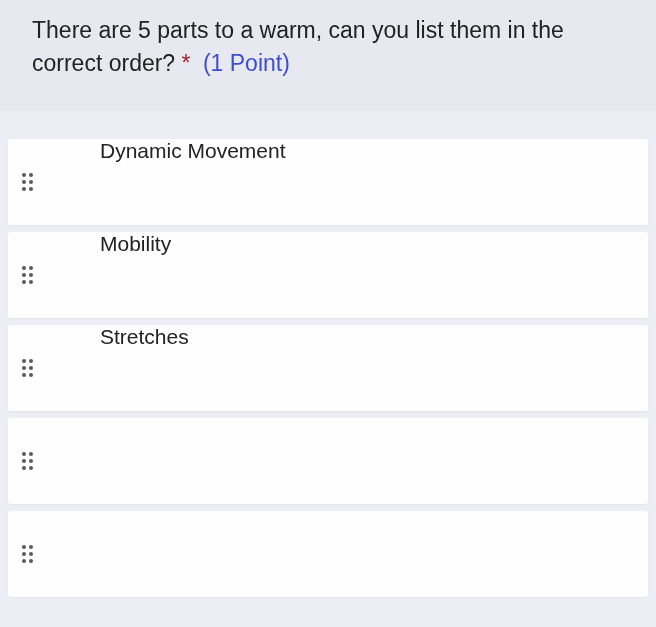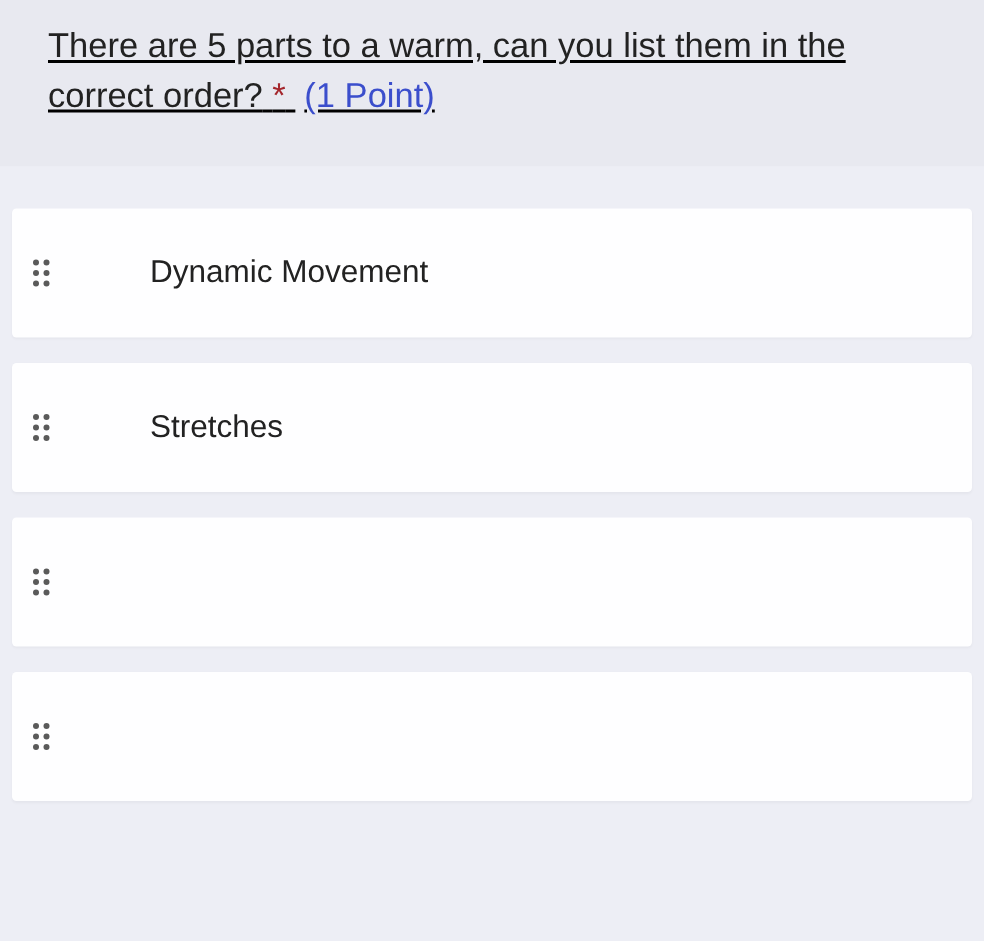--- a/index.html
+++ b/index.html
@@ -6,21 +6,20 @@
     body {
       width: 656px;
       height: 627px;
       font-family: 'Segoe UI', Arial, sans-serif;
       background: #edeef5;
       overflow: hidden;
     }
     .question-header {
       background: #e8e9f0;
       padding: 14px 32px 30px 32px;
-      text-decoration: underline;
     }
     .question-text {
       font-size: 23px;
       color: #222;
       line-height: 1.45;
       font-weight: 400;
     }
     .required-asterisk {
       color: #a4262c;
       font-size: 23px;
@@ -31,24 +30,23 @@
       margin-left: 6px;
     }
     .answers-area {
       padding: 28px 8px 10px 8px;
       background: linear-gradient(135deg, #edeef5 0%, #f0e8f4 30%, #e6f2f5 60%, #f5f0e8 100%);
       background: #edeef5;
     }
     .rank-item {
       background: #fefeff;
       border-radius: 3px;
-      margin-bottom: 17px;
+      margin-bottom: 7px;
       height: 86px;
       display: flex;
-      align-items: center;
       box-shadow: 0 1px 2px rgba(0,0,0,0.04);
       cursor: move;
     }
     .drag-handle {
       width: 64px;
       display: flex;
       align-items: center;
       justify-content: flex-start;
       padding-left: 14px;
     }
@@ -91,20 +89,33 @@
           <span></span>
           <span></span>
           <span></span>
           <span></span>
           <span></span>
         </div>
     </div>
     <div class="rank-label">Dynamic Movement</div>
   </div>
 
+  <div class="rank-item">
+    <div class="drag-handle">
+      <div class="drag-dots">
+          <span></span>
+          <span></span>
+          <span></span>
+          <span></span>
+          <span></span>
+          <span></span>
+        </div>
+    </div>
+    <div class="rank-label">Mobility</div>
+  </div>
 
   <div class="rank-item">
     <div class="drag-handle">
       <div class="drag-dots">
           <span></span>
           <span></span>
           <span></span>
           <span></span>
           <span></span>
           <span></span>

